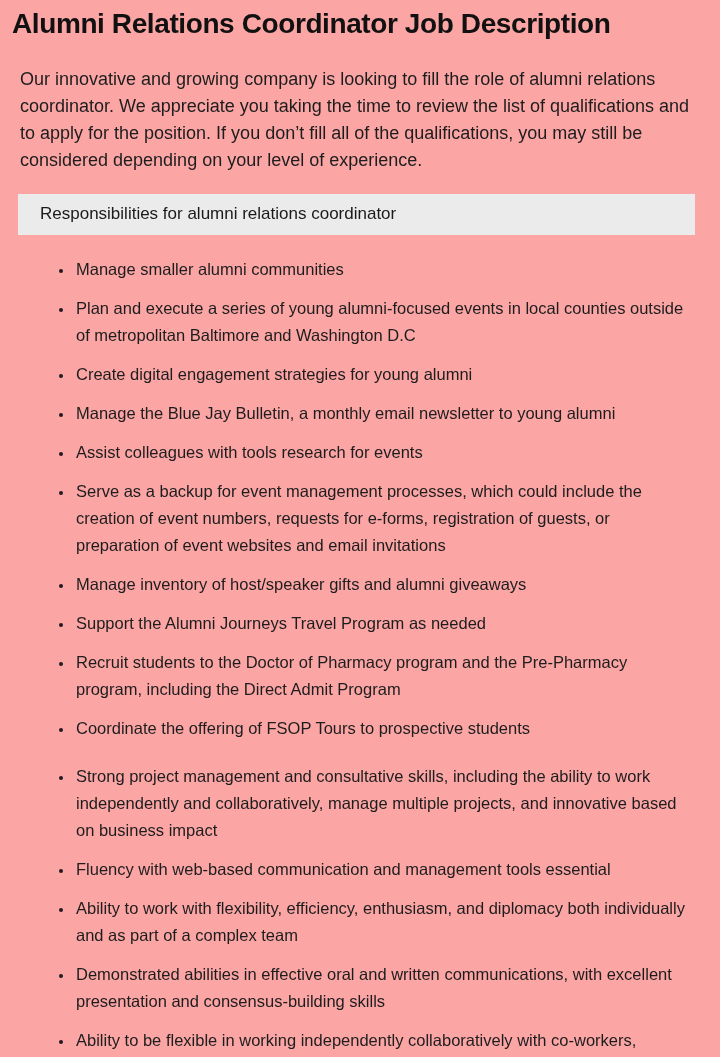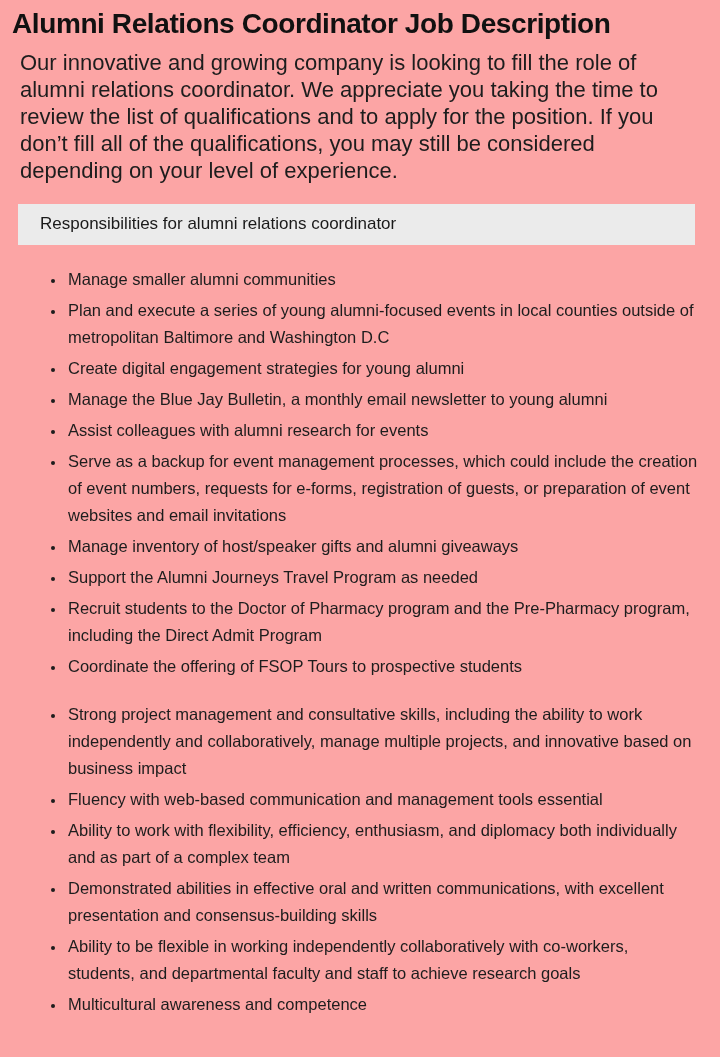--- a/index.html
+++ b/index.html
@@ -21,43 +21,43 @@
     margin: 0;
     padding: 8px 10px 0 12px;
     font-size: 28px;
     line-height: 32px;
     font-weight: 800;
     letter-spacing: -0.4px;
     color: #111111;
     white-space: nowrap;
   }
   .intro {
-    margin: 9px 20px 0 20px;
-    font-size: 22px;
+    margin: 26px 20px 0 20px;
+    font-size: 18px;
     line-height: 27px;
     font-weight: 400;
   }
   .section-head {
     margin: 20px 25px 0 18px;
     background: #ebebeb;
     padding: 10px 16px 11px 22px;
     font-size: 17px;
     line-height: 20px;
     font-weight: 400;
     color: #1a1a1a;
   }
   ul.bullets {
     margin: 21px 18px 0 0;
     padding: 0 0 0 62px;
     list-style: disc outside;
     font-size: 16.5px;
     line-height: 27px;
   }
   ul.bullets li {
-    margin: 4px;
+    margin: 12px;
     padding: 0 0 0 2px;
   }
   ul.bullets li::marker {
     font-size: 14px;
   }
 </style>
 </head>
 <body>
 
 <div class="doc">
@@ -68,21 +68,21 @@
 
   <div class="section-head">
     <span>Responsibilities for alumni relations coordinator</span>
   </div>
 
   <ul class="bullets">
     <li>Manage smaller alumni communities</li>
     <li>Plan and execute a series of young alumni-focused events in local counties outside of metropolitan Baltimore and Washington D.C</li>
     <li>Create digital engagement strategies for young alumni</li>
     <li>Manage the Blue Jay Bulletin, a monthly email newsletter to young alumni</li>
-    <li>Assist colleagues with alumni research for events</li>
+    <li>Assist colleagues with tools research for events</li>
     <li>Serve as a backup for event management processes, which could include the creation of event numbers, requests for e-forms, registration of guests, or preparation of event websites and email invitations</li>
     <li>Manage inventory of host/speaker gifts and alumni giveaways</li>
     <li>Support the Alumni Journeys Travel Program as needed</li>
     <li>Recruit students to the Doctor of Pharmacy program and the Pre-Pharmacy program, including the Direct Admit Program</li>
     <li>Coordinate the offering of FSOP Tours to prospective students</li>
   </ul>
 
 
   <ul class="bullets">
     <li>Strong project management and consultative skills, including the ability to work independently and collaboratively, manage multiple projects, and innovative based on business impact</li>

